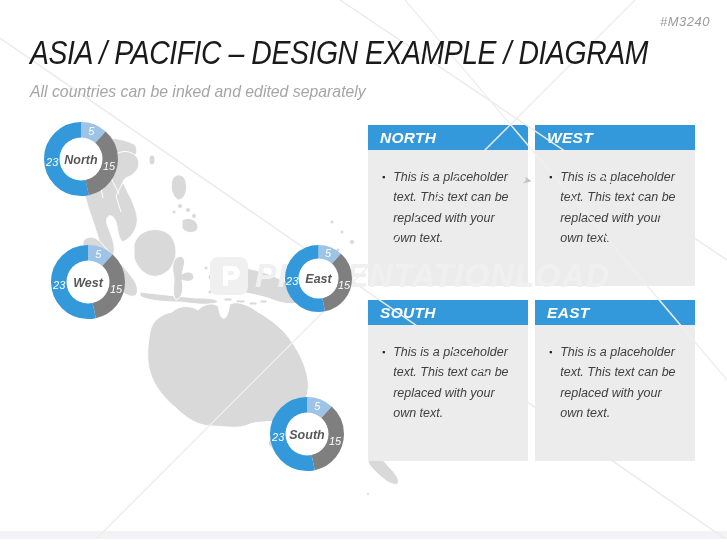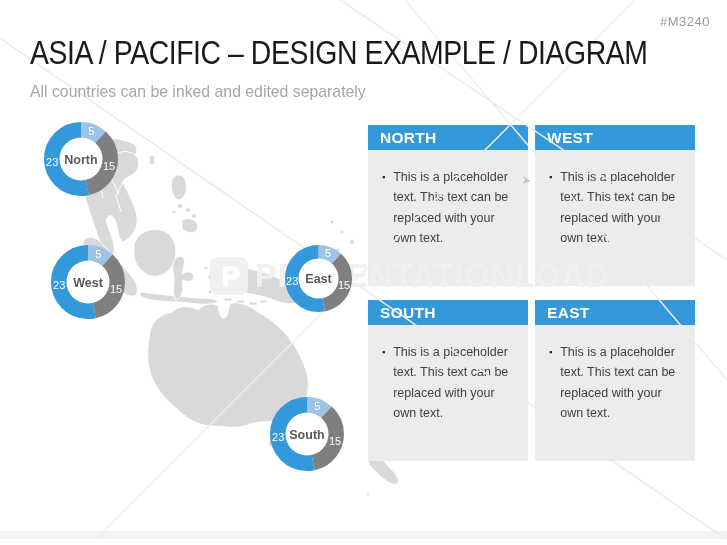--- a/index.html
+++ b/index.html
@@ -1,18 +1,19 @@
 <!DOCTYPE html>
 <html style="--accent-blue: #3399DB; --light-blue: #9DC3E6; --segment-gray: #7F7F7F; --map-gray: #D9D9D9; --panel-bg: #ECECEC; --panel-header-text: #FFFFFF; --body-text: #3F3F3F; --donut-center-text: #595959;"><head>
 <meta charset="utf-8">
 <style>
   html,body{margin:0;padding:0;background:#fff;}
   #slide{
     position:relative;width:727px;height:539px;background:#ffffff;overflow:hidden;
     font-family:"Liberation Sans", sans-serif;
+    font-style:italic;
   }
   
   .doc-id{
     position:absolute;top:14px;right:17px;font-size:13px;color:#9b9b9b;
     letter-spacing:.5px;z-index:6;
   }
   .title{
     position:absolute;left:30px;top:34px;font-size:33px;font-weight:500;color:#1a1a1a;
     white-space:nowrap;transform:scaleX(.86);transform-origin:left top;letter-spacing:-.5px;z-index:6;
   }

